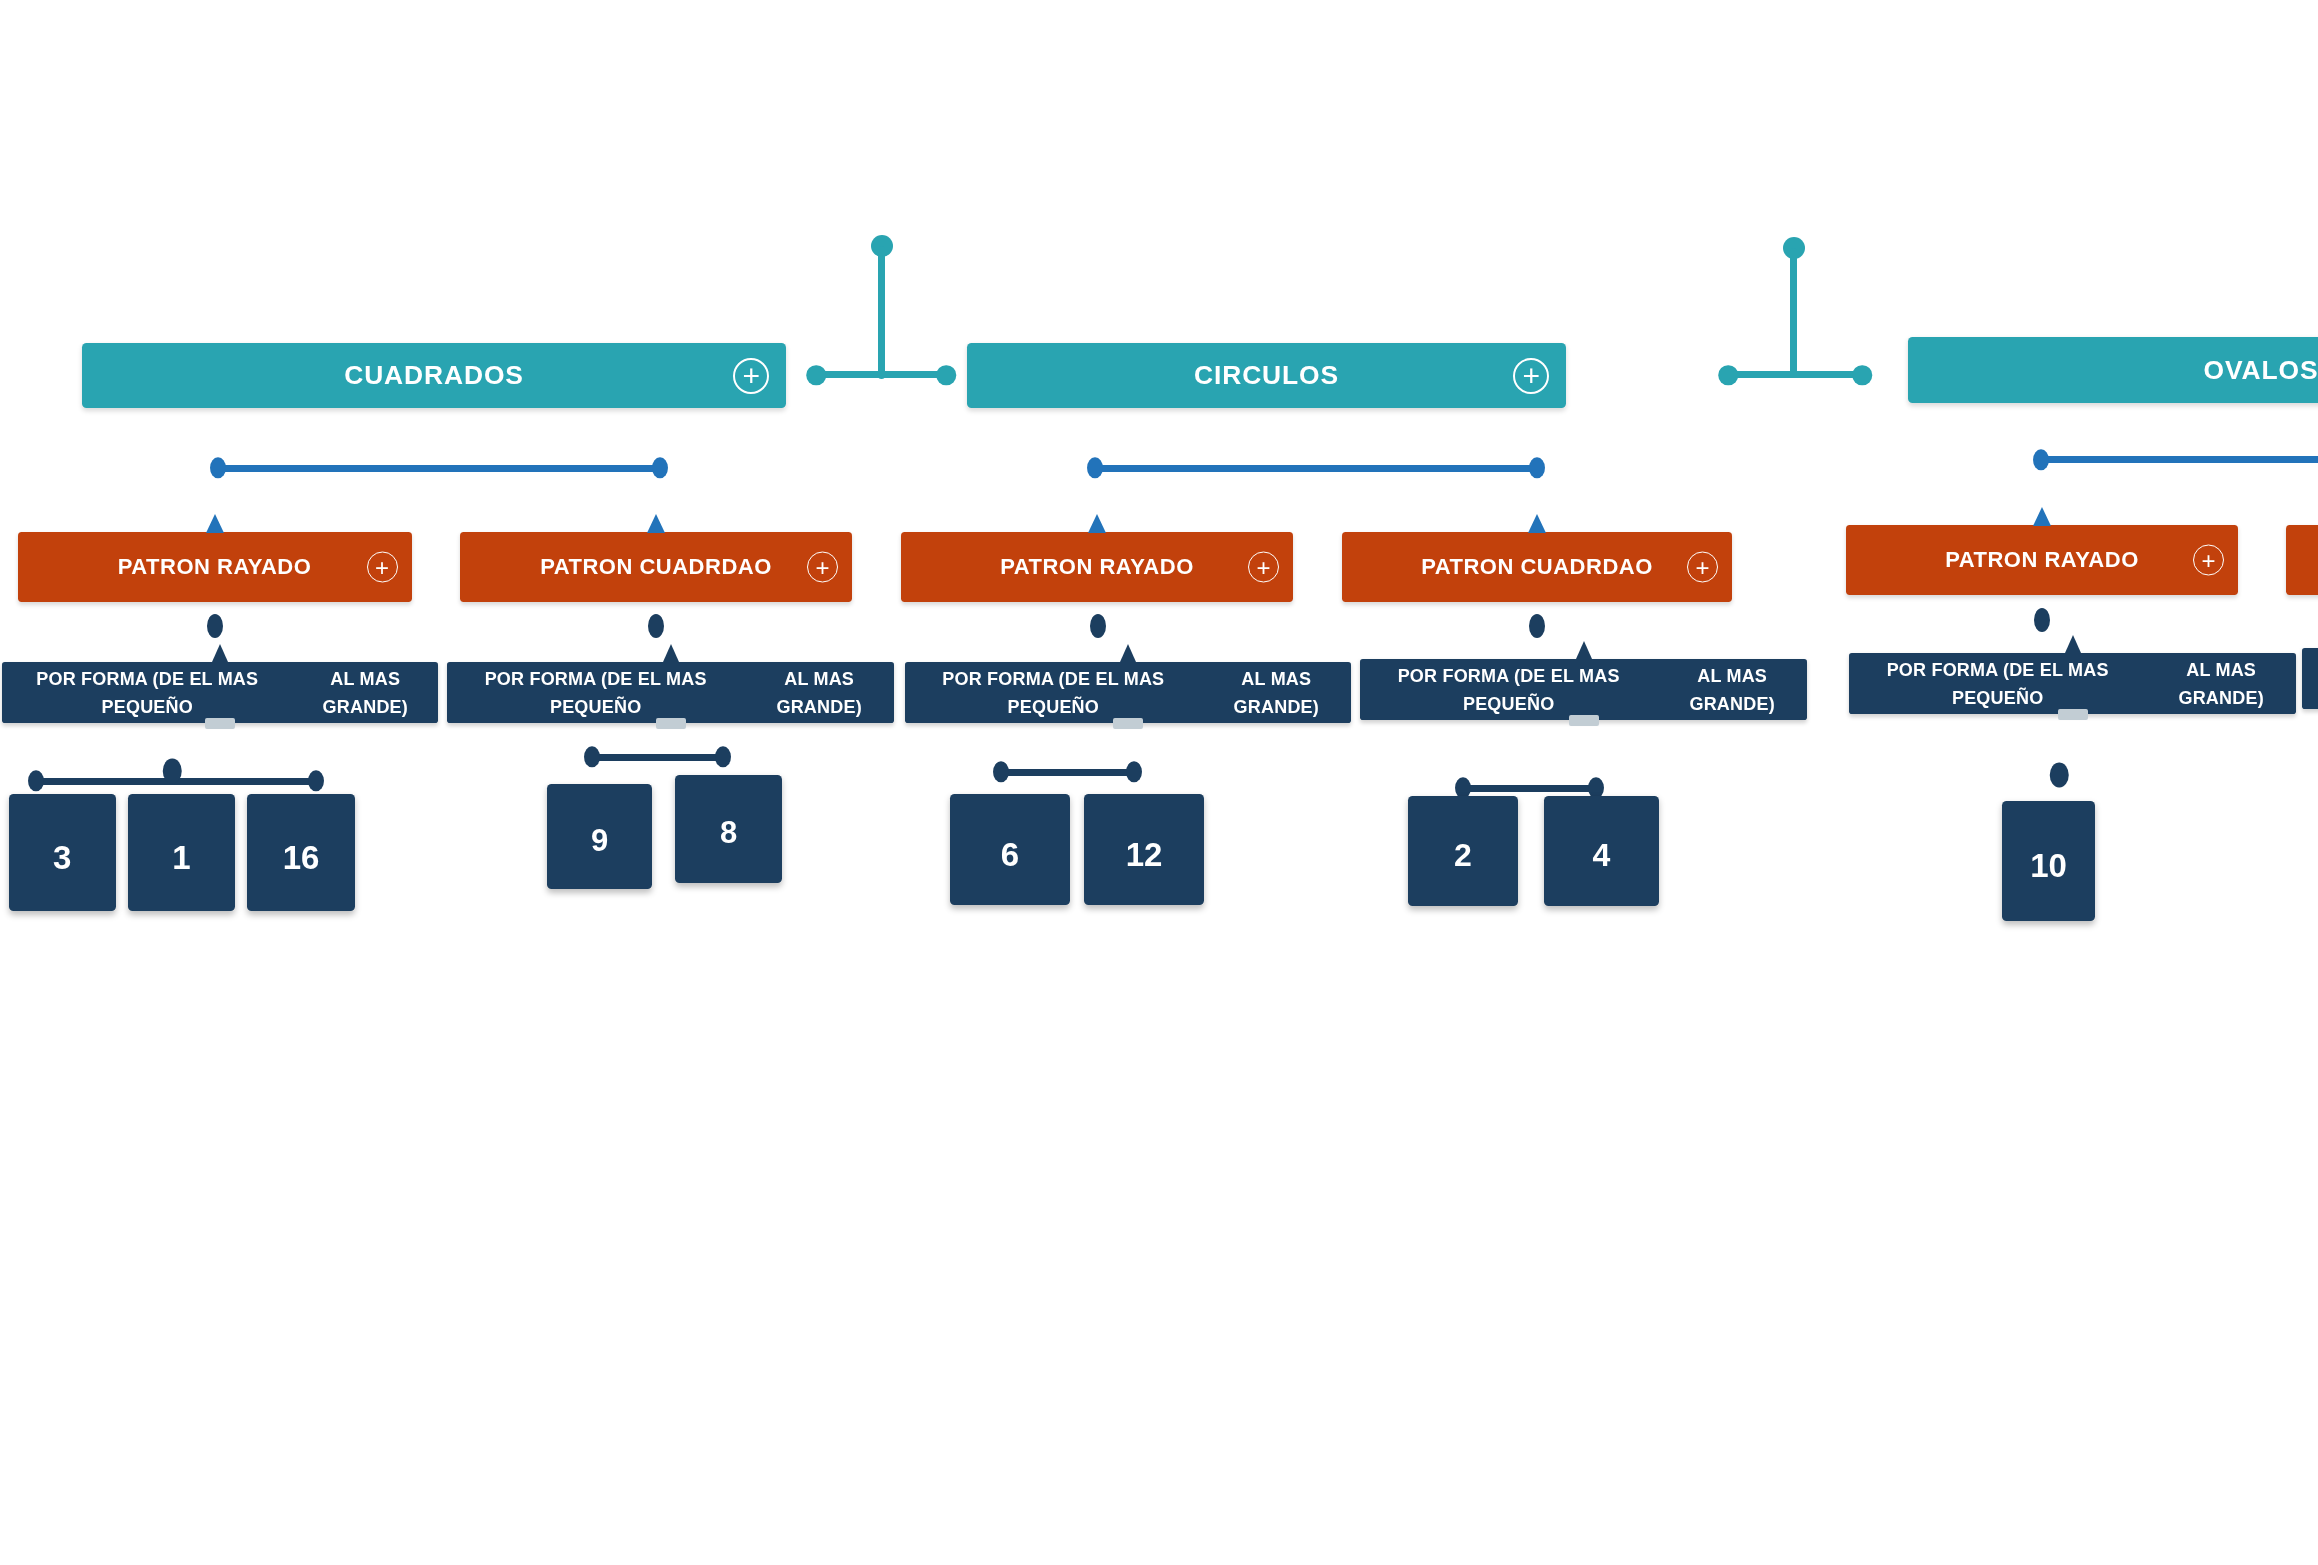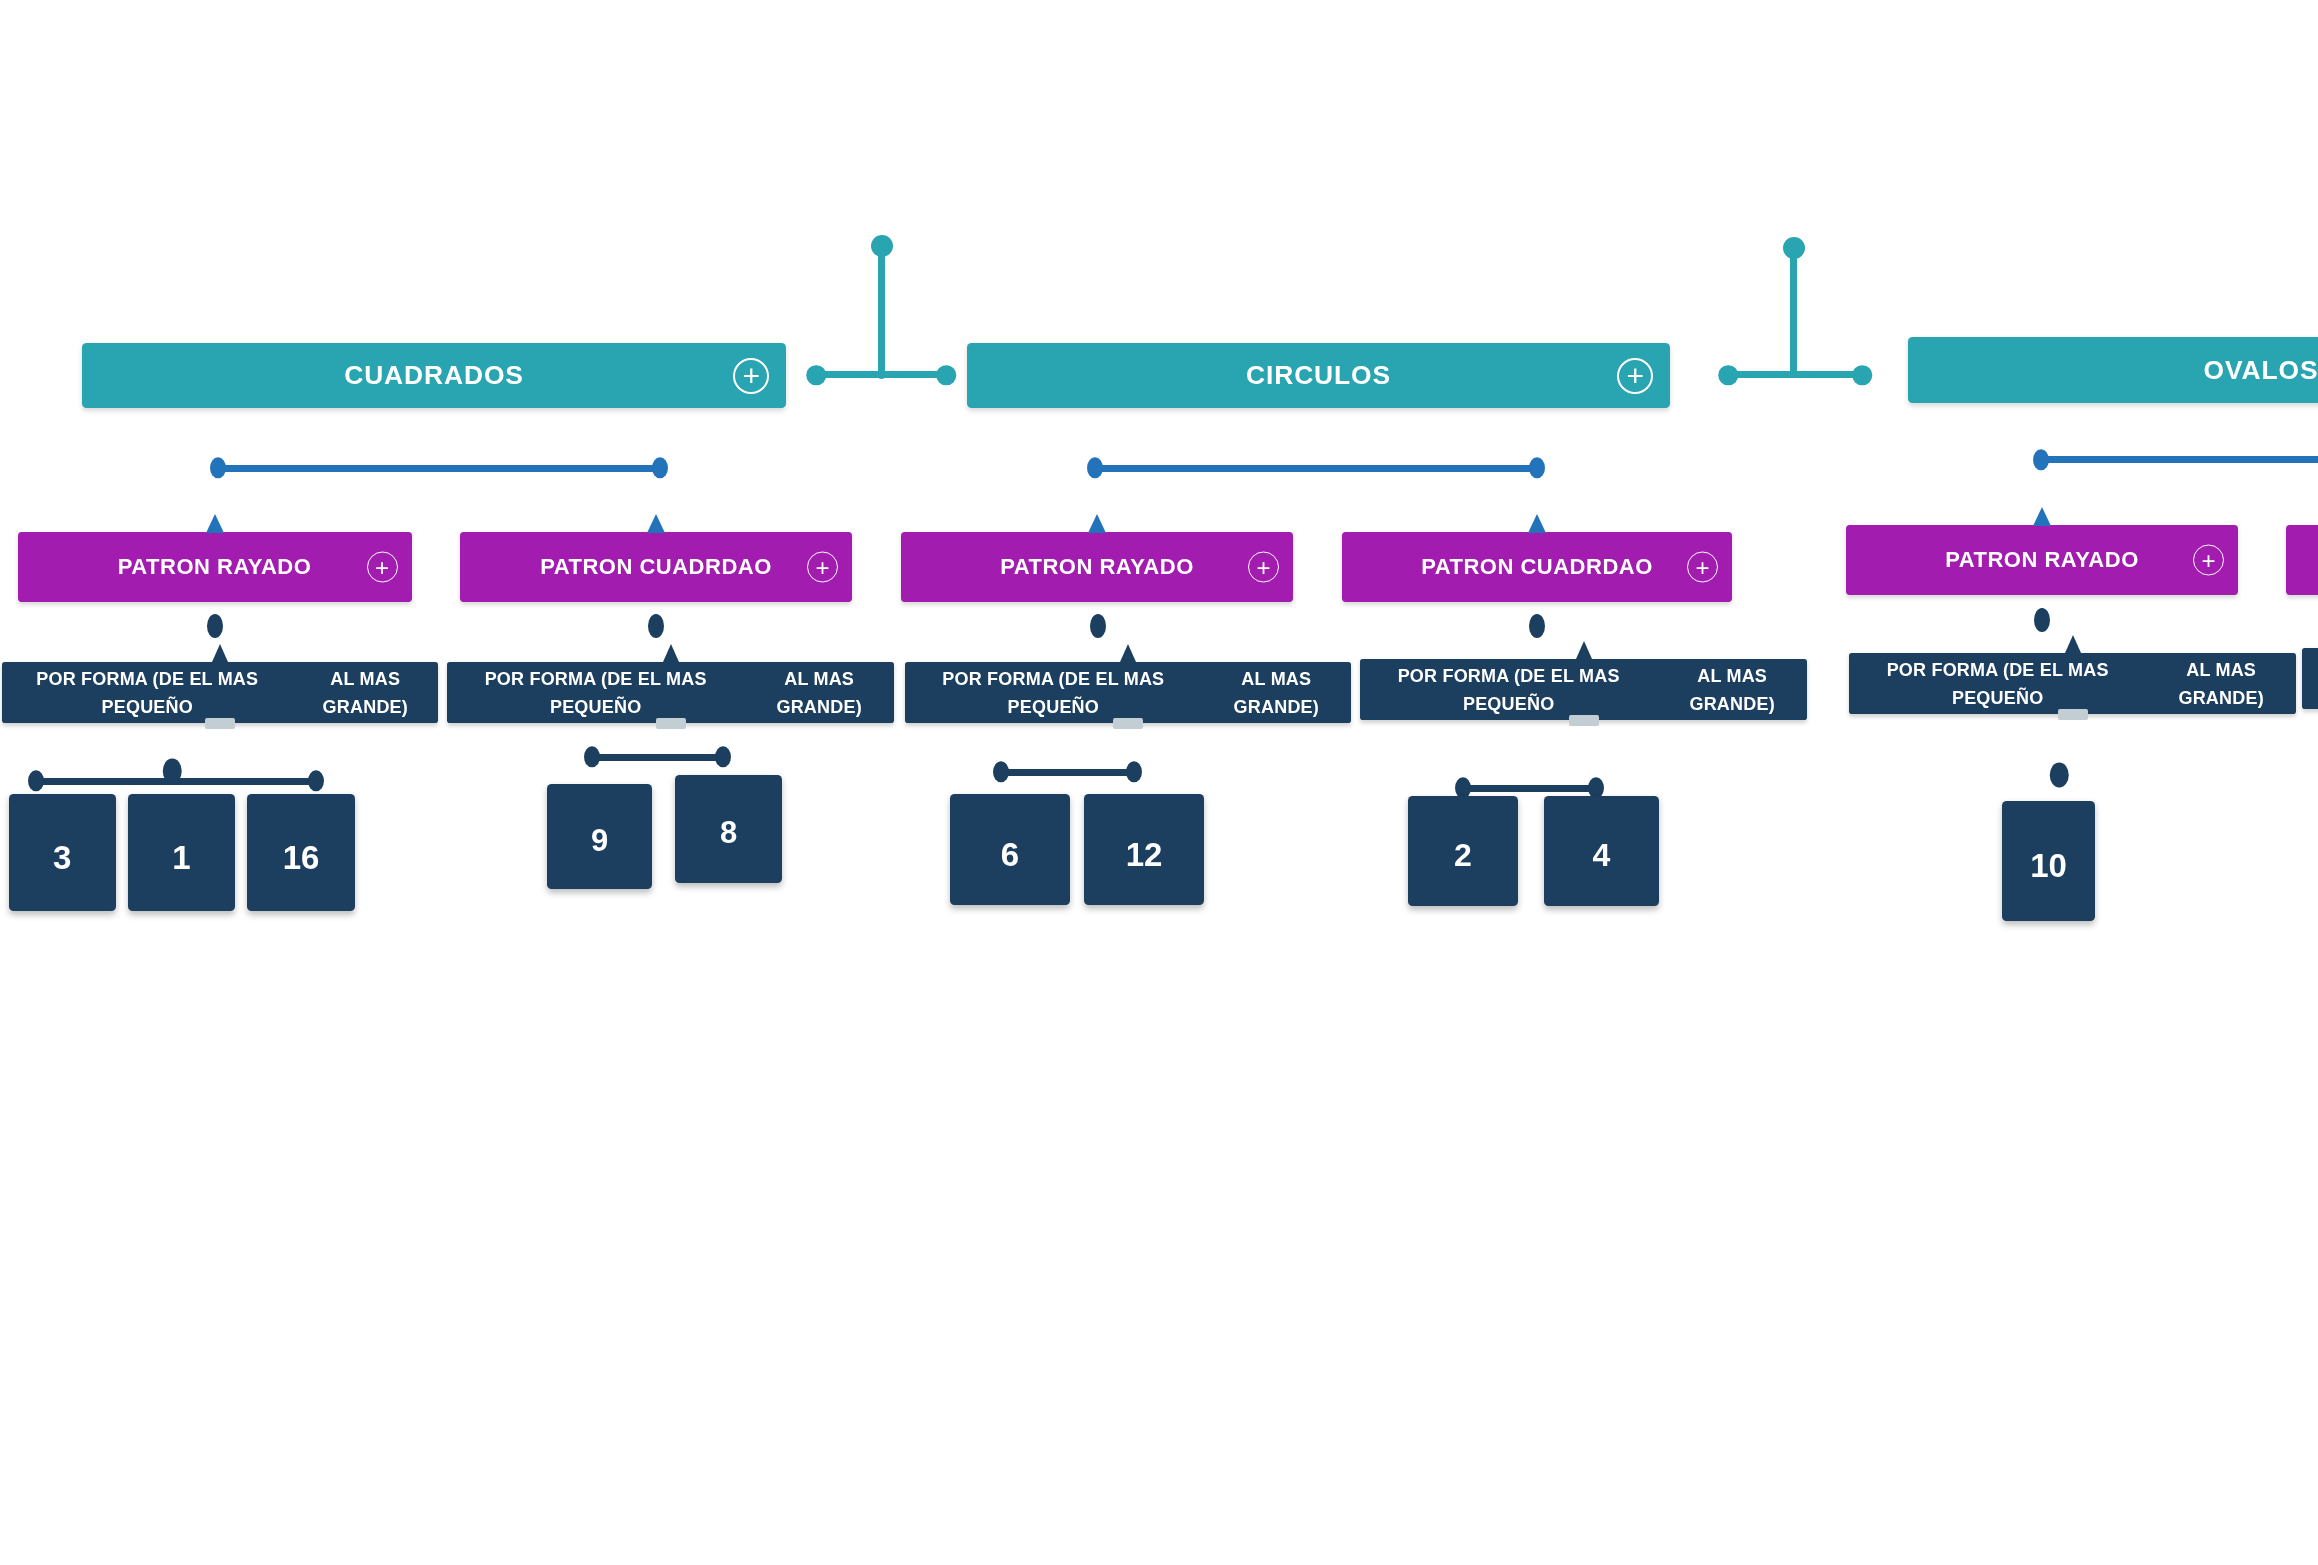--- a/index.html
+++ b/index.html
@@ -21,21 +21,21 @@
   
   .main-box{
     position:absolute;height:65px;
     background:#29A4B1;border-radius:4.6px;
     color:#fff;font-weight:bold;font-size:26.4px;letter-spacing:0.9px;
     display:flex;align-items:center;justify-content:center;
     box-shadow:0 2.3px 5.6px rgba(0,0,0,0.15);
   }
   .sub-box{
     position:absolute;height:70px;
-    background:#a21caf;border-radius:3.7px;
+    background:#c2410c;border-radius:3.7px;
     color:#fff;font-weight:bold;font-size:22px;letter-spacing:0.5px;
     display:flex;align-items:center;justify-content:center;
     box-shadow:0 2.3px 4.6px rgba(0,0,0,0.15);
   }
   .sub-box::before{
     content:'';position:absolute;top:-18.5px;left:50%;
     transform:translateX(-50%);
     border:solid transparent;border-width:0 9.3px 19.5px 9.3px;
     border-bottom-color:#2273BA;
   }
@@ -97,21 +97,21 @@
   <div class="dot teal" style="left:1794px;top:248px;width:22px;height:22px;"></div>
   <div class="line teal" style="left:1790px;top:248px;width:7.4px;height:130px;"></div>
   <div class="line teal" style="left:1728px;top:371px;width:134px;height:7.4px;"></div>
   <div class="dot teal" style="left:1728px;top:375px;width:19.5px;height:19.5px;"></div>
   <div class="dot teal" style="left:1862px;top:375px;width:19.5px;height:19.5px;"></div>
 
   <div class="main-box" style="left:82px;top:343px;width:704px;">
     <span>CUADRADOS</span>
     <span class="plus">+</span>
   </div>
-  <div class="main-box" style="left:967px;top:343px;width:703px;">
+  <div class="main-box" style="left:967px;top:343px;width:599px;">
     <span>CIRCULOS</span>
     <span class="plus">+</span>
   </div>
   <div class="main-box" style="left:1908px;top:337px;width:706px;height:66px;">
     <span>OVALOS</span>
 
   </div>
 
   <div class="line blue" style="left:218px;top:465px;width:442px;height:6.5px;"></div>
   <div class="dot blue" style="left:218px;top:468px;width:16px;height:21.3px;"></div>

